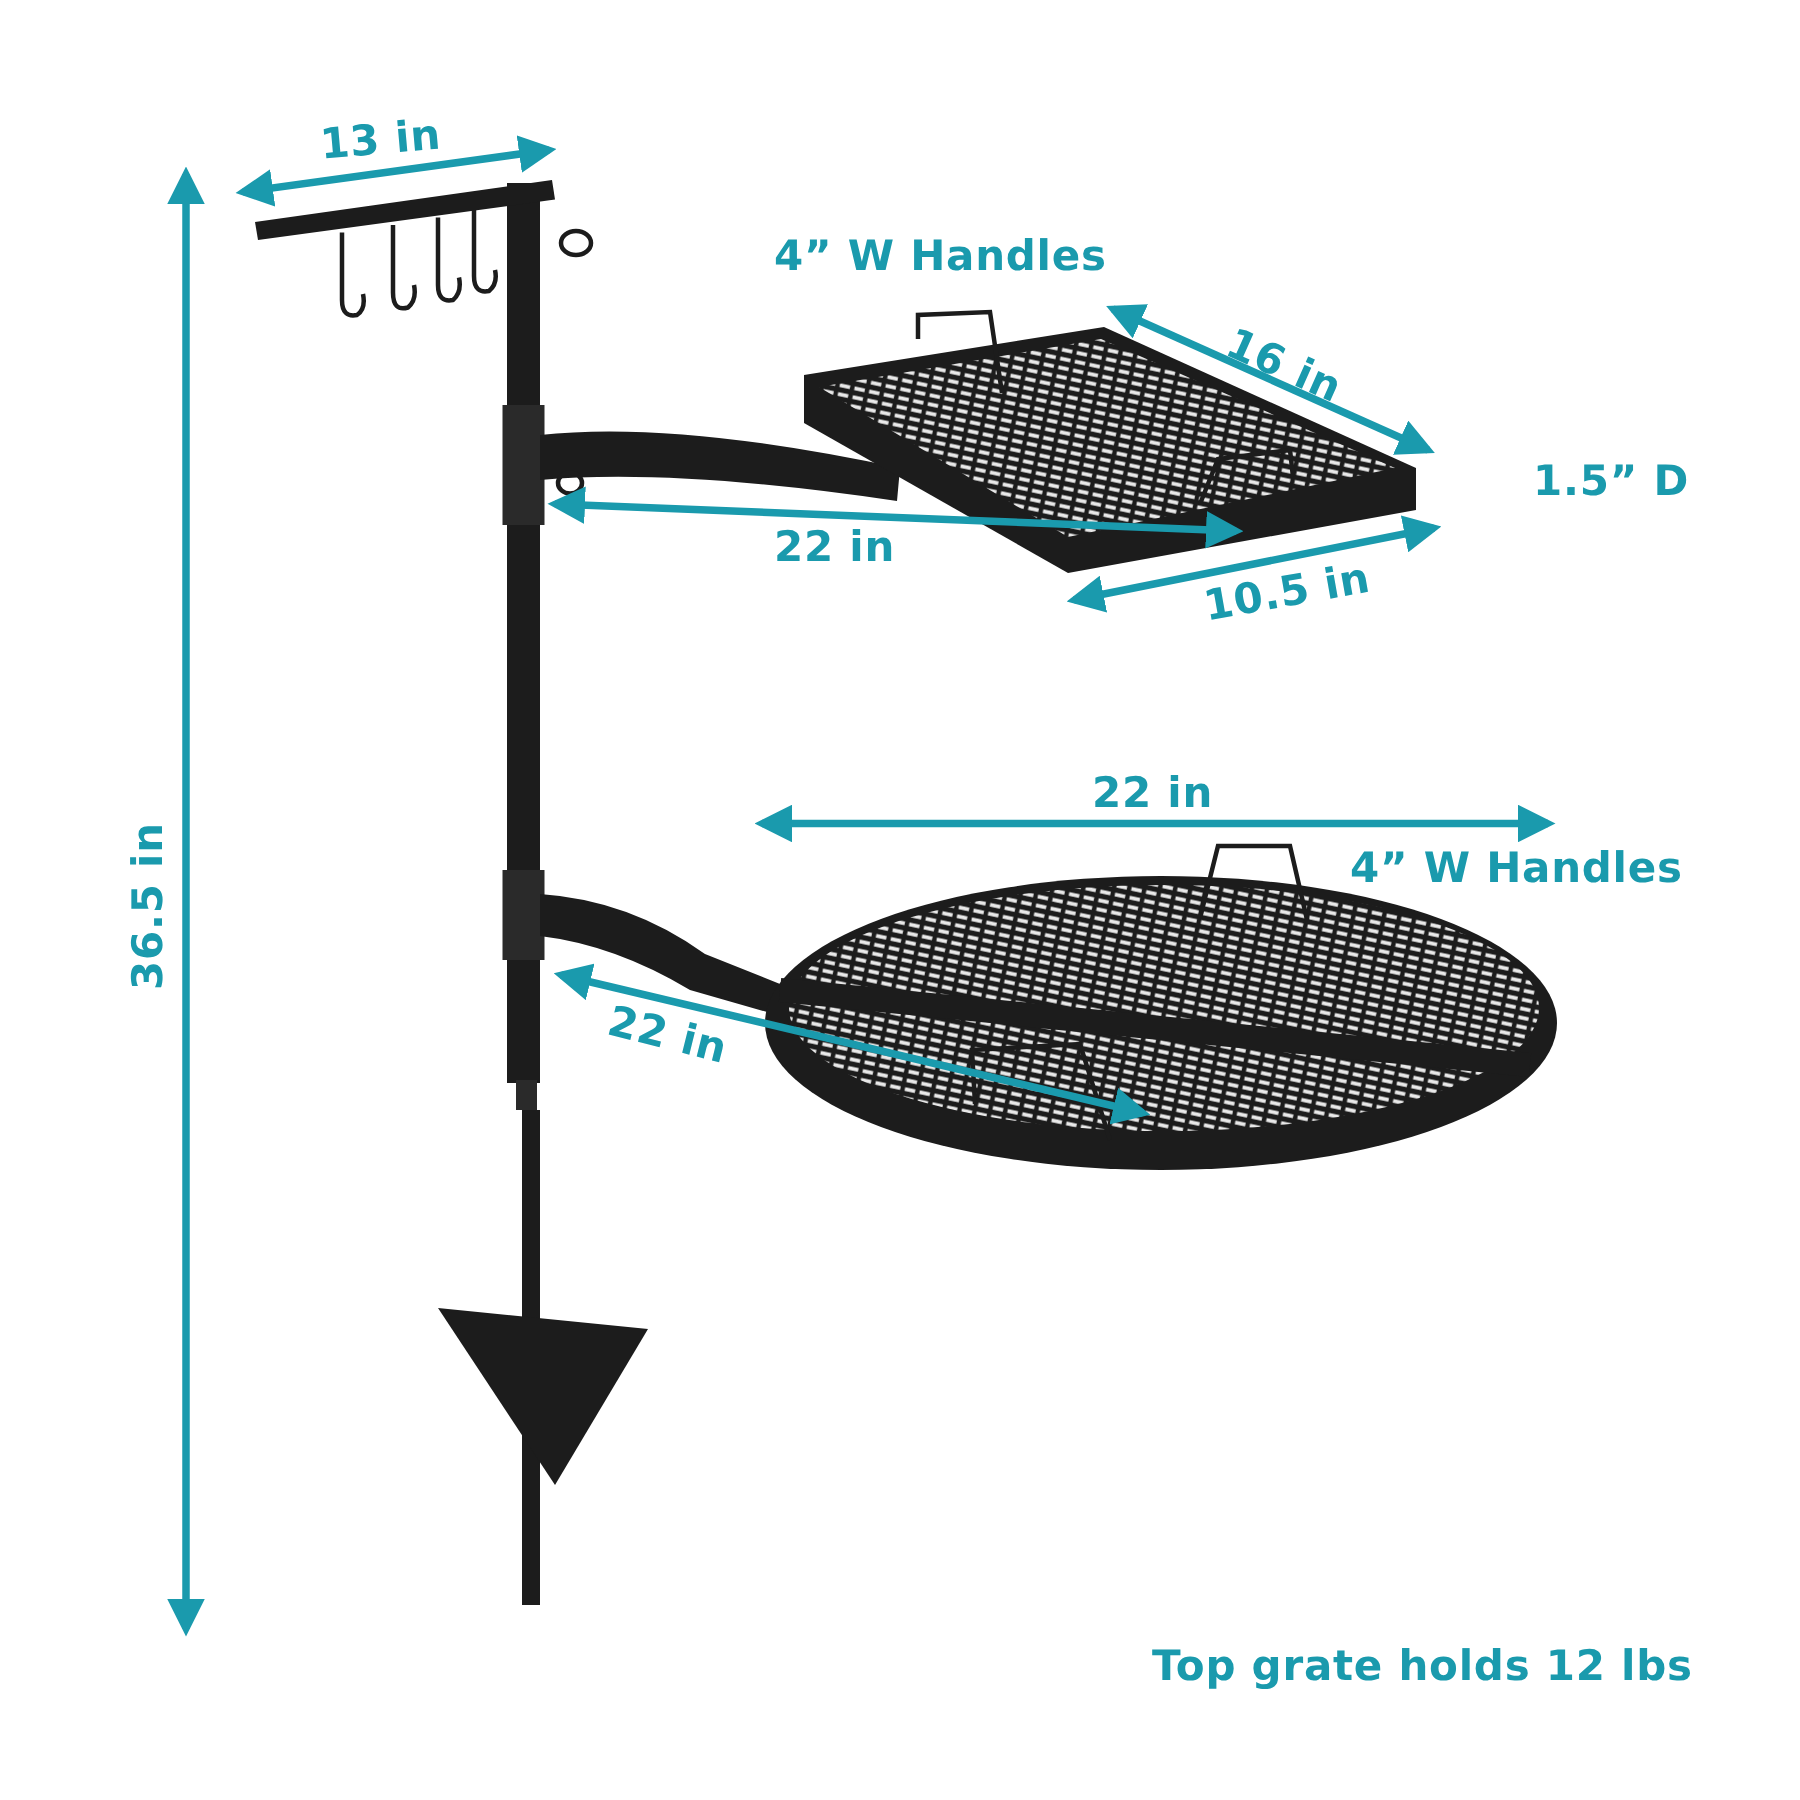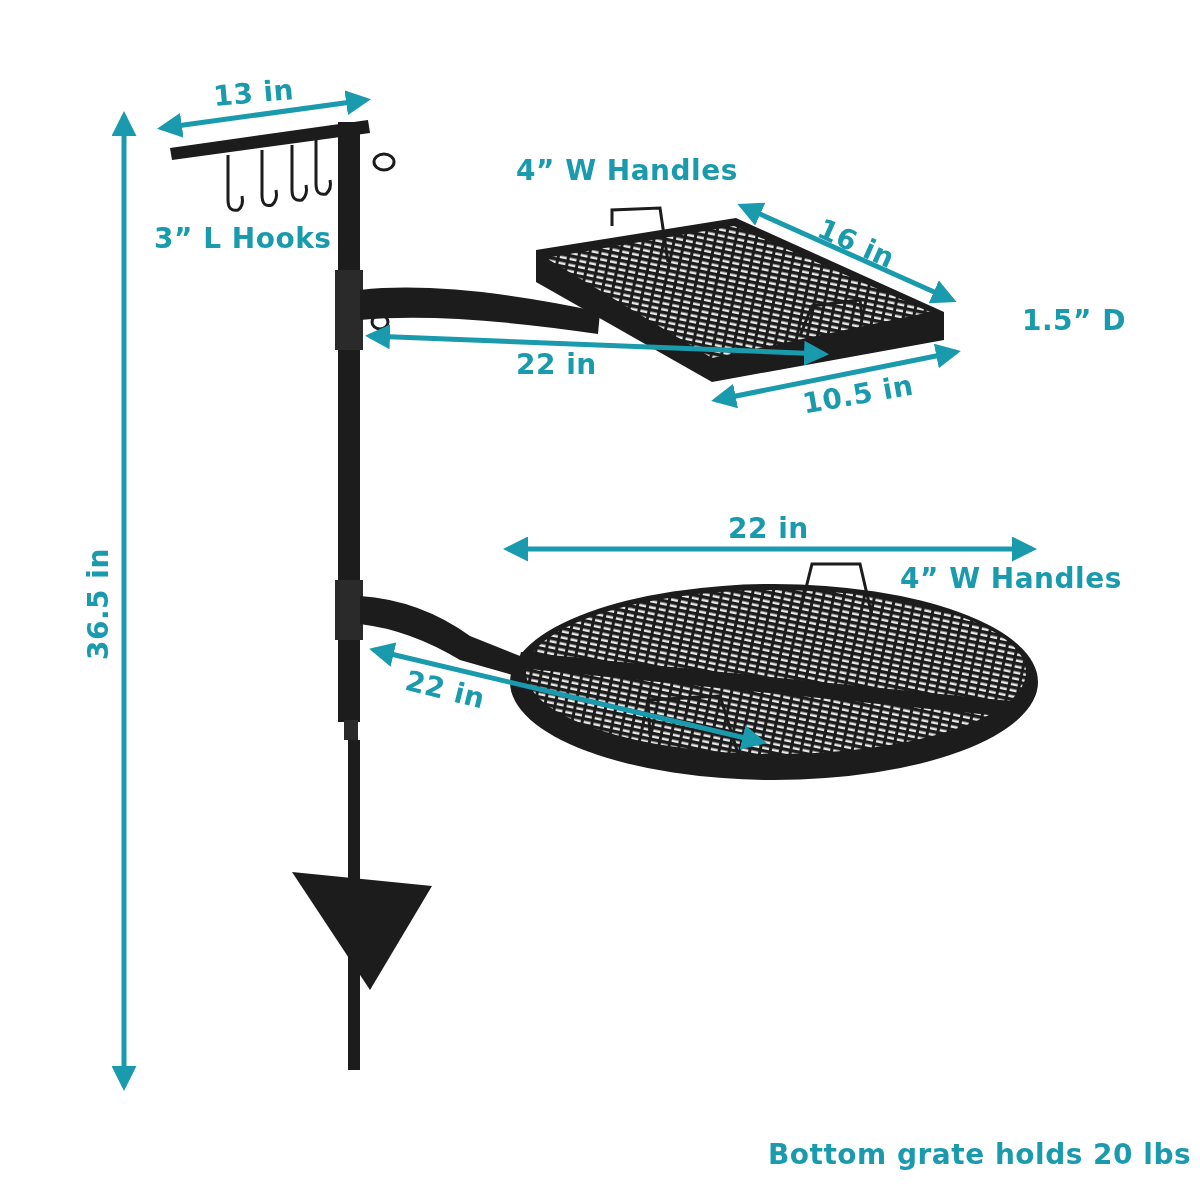--- a/index.html
+++ b/index.html
@@ -71,33 +71,32 @@
       <line x1="716" y1="400" x2="956" y2="352" marker-start="url(#ah)" marker-end="url(#ah)"></line>
       <line x1="508" y1="549" x2="1032" y2="549" marker-start="url(#ah)" marker-end="url(#ah)"></line>
       <line x1="374" y1="650" x2="762" y2="742" marker-start="url(#ah)" marker-end="url(#ah)"></line>
     </g>
   </svg>
 
   <div class="lbl rot" style="left:82px; top:660px; transform: rotate(-90deg);">36.5 in</div>
 
   <div class="lbl rot" style="left:212px; top:80px; transform: rotate(-5deg);">13 in</div>
 
-  <div class="lbl" style="left:154px; top:222px;">3” L Hooks</div>
 
   <div class="lbl" style="left:516px; top:154px;">4” W Handles</div>
 
   <div class="lbl rot" style="left:826px; top:212px; transform: rotate(24deg);">16 in</div>
 
   <div class="lbl" style="left:1022px; top:304px;">1.5” D</div>
 
   <div class="lbl" style="left:516px; top:348px;">22 in</div>
 
   <div class="lbl rot" style="left:800px; top:388px; transform: rotate(-10deg);">10.5 in</div>
 
   <div class="lbl" style="left:728px; top:512px;">22 in</div>
 
   <div class="lbl" style="left:900px; top:562px;">4” W Handles</div>
 
   <div class="lbl rot" style="left:410px; top:664px; transform: rotate(14deg);">22 in</div>
 
+  <div class="lbl" style="left:768px; top:1094px;">Top grate holds 12 lbs</div>
 
-  <div class="lbl" style="left:768px; top:1138px;">Bottom grate holds 20 lbs</div>
 </div>
 
 </body></html>

